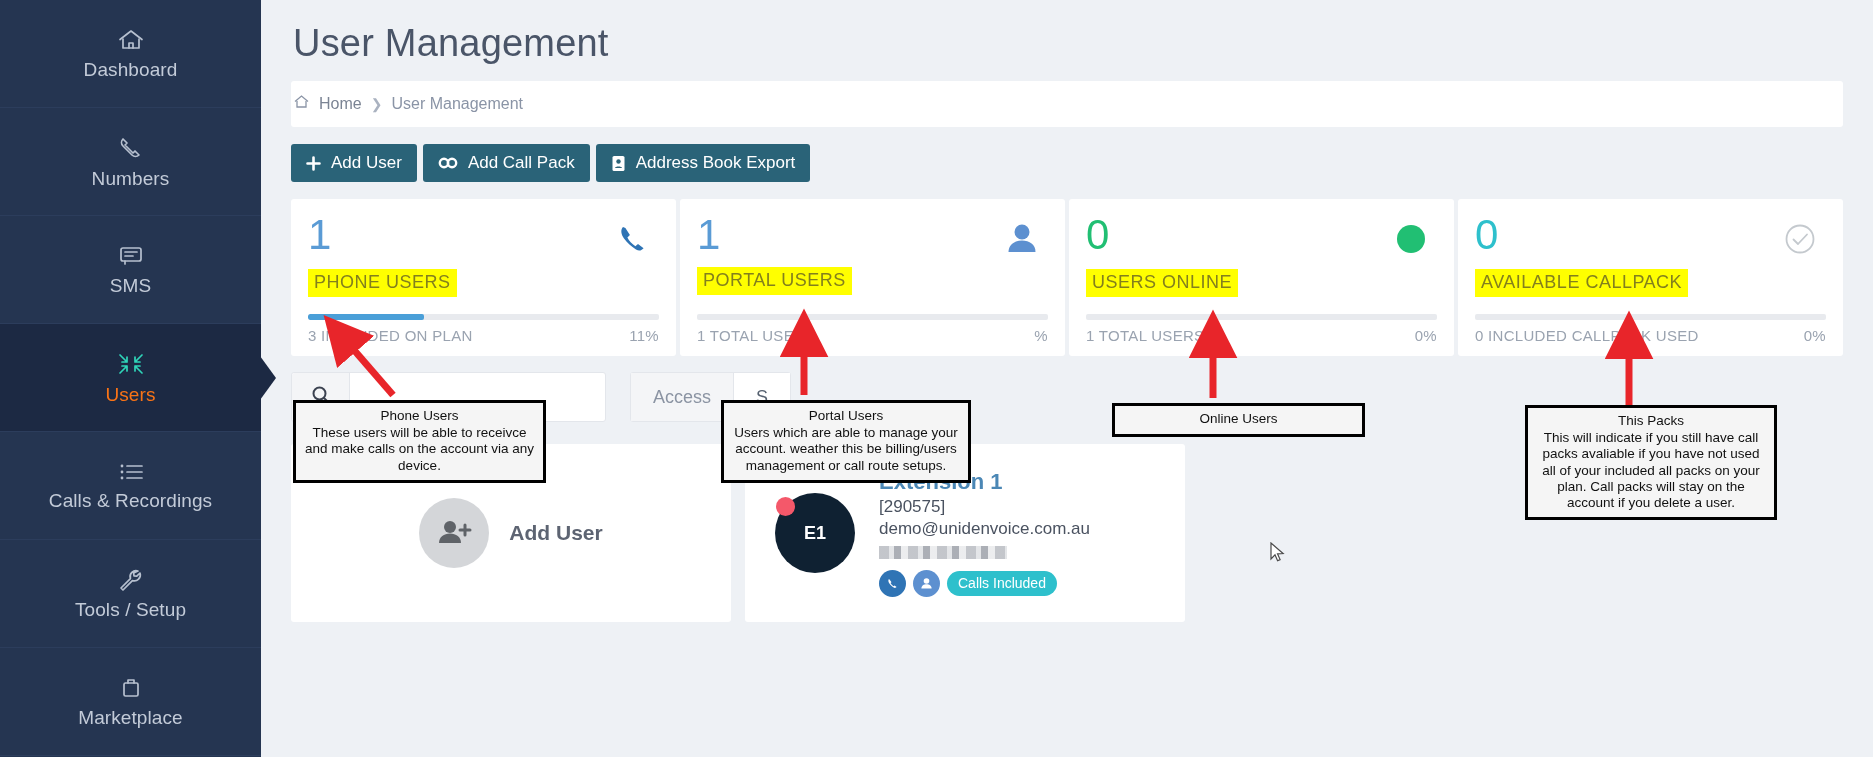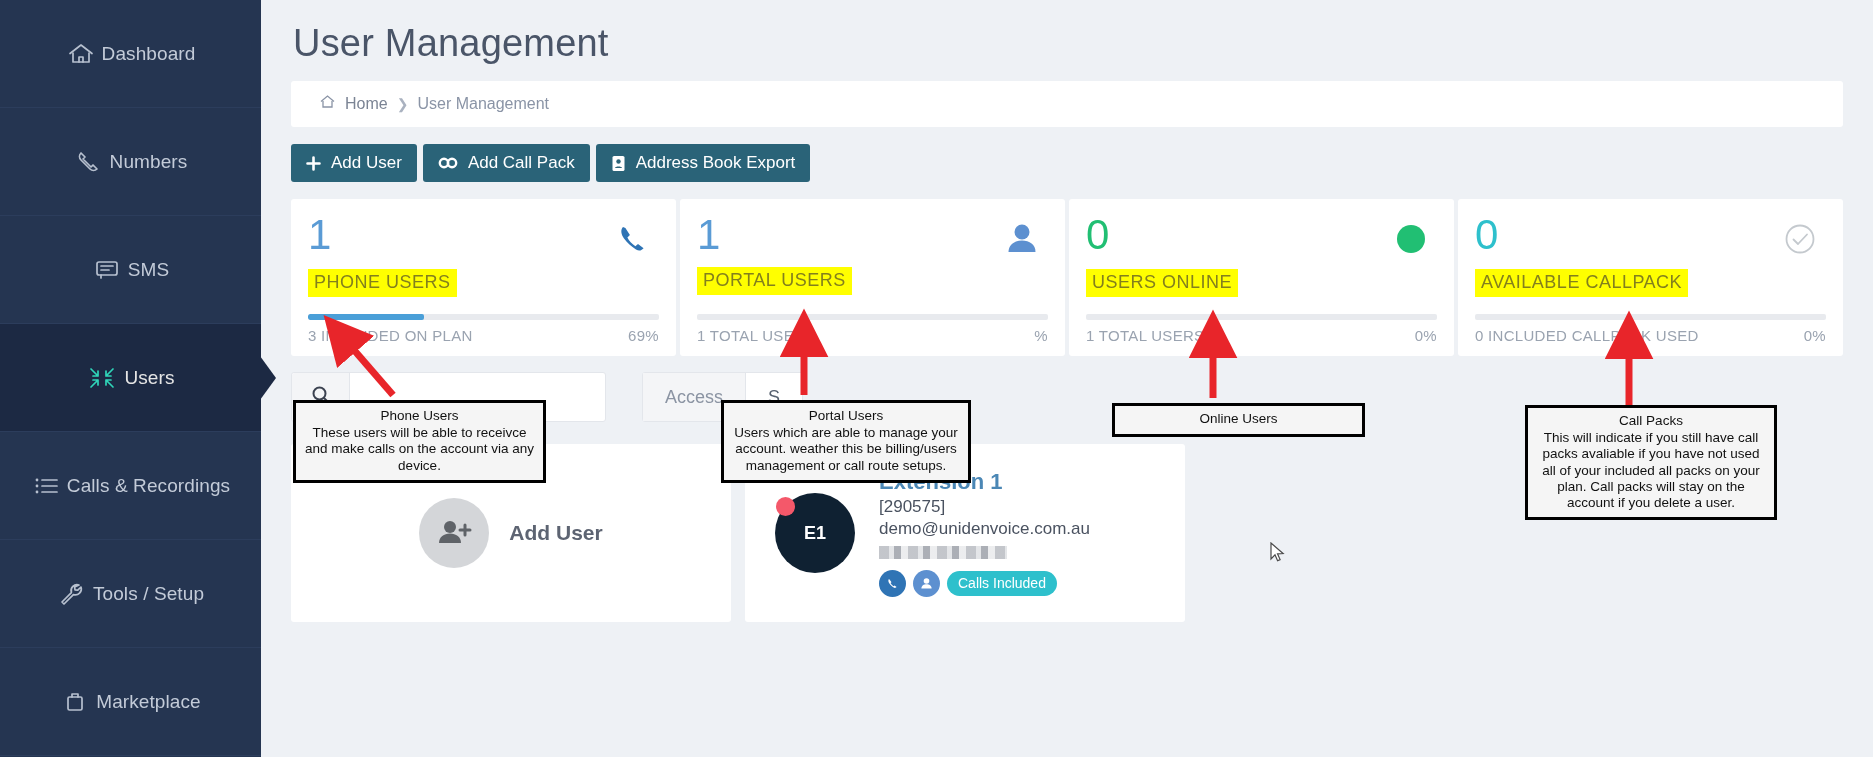--- a/index.html
+++ b/index.html
@@ -14,32 +14,32 @@
   
   .sidebar {
     width: 261px; height: 757px;
     background: #253551;
     flex: 0 0 261px;
     position: relative;
     z-index: 5;
   }
   .nav-item {
     height: 108px;
-    display: flex; 
+    display: flex; flex-direction: column;
     align-items: center; justify-content: center;
     gap: 6px;
     color: #c3cbd8;
     border-bottom: 1px solid #2c3d5c;
     position: relative;
     cursor: pointer;
   }
   .nav-item .nav-label { font-size: 19px; letter-spacing: .1px; }
   .nav-item svg { display: block; }
   .nav-item.active { background: #1c2943; color: #ffffff; }
-  .nav-item.active .nav-label { color: #e5e5e5; }
+  .nav-item.active .nav-label { color: #f97316; }
   .nav-item.active .ico-stroke { stroke: #2fd5b9; }
   .nav-item.active::after {
     content: "";
     position: absolute; right: -15px; top: 50%;
     transform: translateY(-50%);
     width: 0; height: 0;
     border-top: 22px solid transparent;
     border-bottom: 22px solid transparent;
     border-left: 16px solid #1c2943;
   }
@@ -54,21 +54,21 @@
     position: relative;
     overflow: hidden;
   }
   .page-title {
     font-size: 38px; font-weight: 400; color: #4a5568;
     padding: 22px 2px 16px 2px; letter-spacing: .2px;
   }
   .breadcrumb {
     background: #ffffff; border-radius: 3px;
     height: 46px; display: flex; align-items: center;
-    padding: 0 28px; gap: 9px;
+    padding: 0 2px; gap: 9px;
     color: #8a94a6; font-size: 16px;
   }
   .crumb-sep { color: #aab2c0; font-size: 14px; }
   .crumb-link { color: #7b8494; cursor: pointer; }
   .crumb-current { color: #8a94a6; }
 
   .toolbar { display: flex; gap: 6px; margin-top: 17px; }
   .btn {
     background: #2a6378; color: #fff;
     border: none; border-radius: 3px;
@@ -101,21 +101,21 @@
     border-radius: 2px; overflow: hidden;
   }
   .bar-fill { height: 100%; border-radius: 2px; }
   .card-foot {
     display: flex; justify-content: space-between;
     margin-top: 7px; color: #9aa3b0;
     font-size: 15px; letter-spacing: .3px;
   }
 
   
-  .filter-row { display: flex; gap: 36px; margin-top: 16px; }
+  .filter-row { display: flex; gap: 24px; margin-top: 16px; }
   .search-box {
     background: #fff; border-radius: 3px; height: 50px;
     width: 315px; display: flex; align-items: center;
     border: 1px solid #e3e6eb;
   }
   .search-btn {
     width: 58px; height: 100%;
     display: flex; align-items: center; justify-content: center;
     background: #f4f5f7; border-right: 1px solid #e3e6eb;
     border-radius: 3px 0 0 3px; cursor: pointer;
@@ -339,21 +339,21 @@
                 <path d="M10 8c-2.5 2.5-2.2 7 1 11.5S19 28 23 30.5c3.5 2.2 6 .5 7.6-1.3l-5.6-4.3-2.6 2.3c-3.5-2.2-6.4-5.2-8-8.6l2.5-2.5L12.4 9z" fill="#2f74b5"></path>
               </svg>
           </div>
         </div>
         <div class="card-label">PHONE USERS</div>
         <div class="bar-track">
           <div class="bar-fill" style="width:33%;background:#4a9fd8"></div>
         </div>
         <div class="card-foot">
           <span>3 INCLUDED ON PLAN</span>
-          <span>69%</span>
+          <span>11%</span>
         </div>
       </div>
 
       <div class="card">
         <div class="card-top">
           <div class="card-num" style="color:#5a9bd5">1</div>
           <div class="card-ico">
             <svg width="40" height="38" viewBox="0 0 40 38">
                 <circle cx="20" cy="13" r="7.5" fill="#5d90d0"></circle>
                 <path d="M6.5 33c0-7.5 6-11.5 13.5-11.5S33.5 25.5 33.5 33z" fill="#5d90d0"></path>
@@ -488,21 +488,21 @@
     <div class="anno" style="left:460px; top:400px; width:250px;">
       <span class="anno-title">Portal Users</span>
       <span>Users which are able to manage your account. weather this be billing/users management or call route setups.</span>
     </div>
 
     <div class="anno" style="left:851px; top:403px; width:253px;">
       <span class="anno-title">Online Users</span>
     </div>
 
     <div class="anno" style="left:1264px; top:405px; width:252px;">
-      <span class="anno-title">Call Packs</span>
+      <span class="anno-title">This Packs</span>
       <span>This will indicate if you still have call packs avaliable if you have not used all of your included all packs on your plan. Call packs will stay on the account if you delete a user.</span>
     </div>
 
     <span class="cursor" style="left:1009px; top:542px;">
       <svg width="16" height="22" viewBox="0 0 16 22">
           <path d="M1 1l0 16 4-4.2 2.6 5.9 2.5-1.1-2.6-5.8 5.6-.3z" fill="#fff" stroke="#4a4a4a" stroke-width="1.2"></path>
         </svg>
     </span>
 
   </section>

